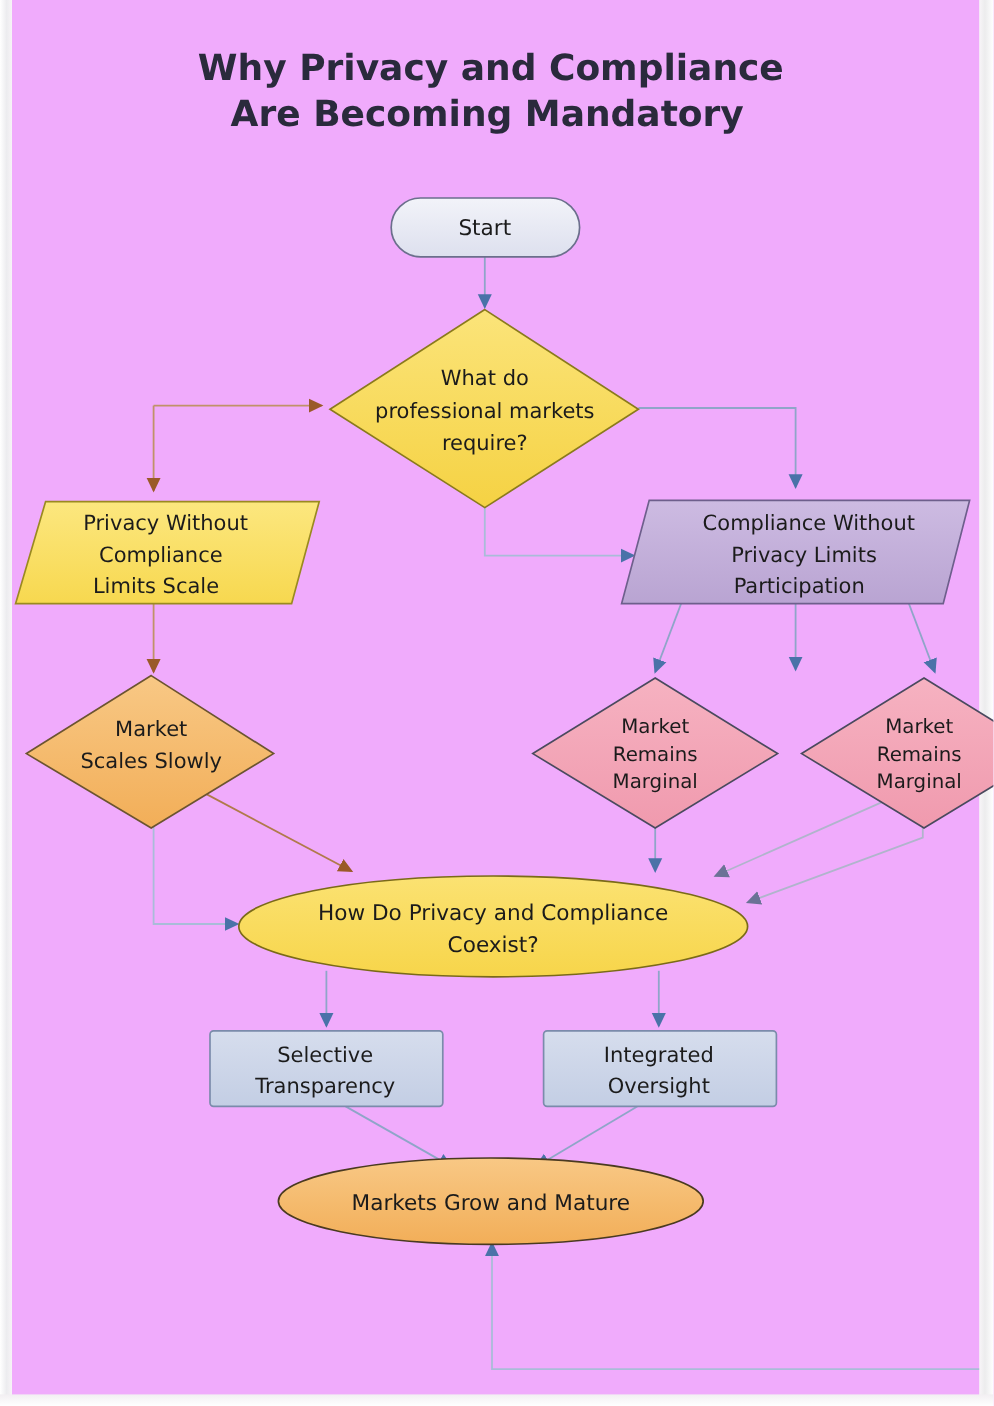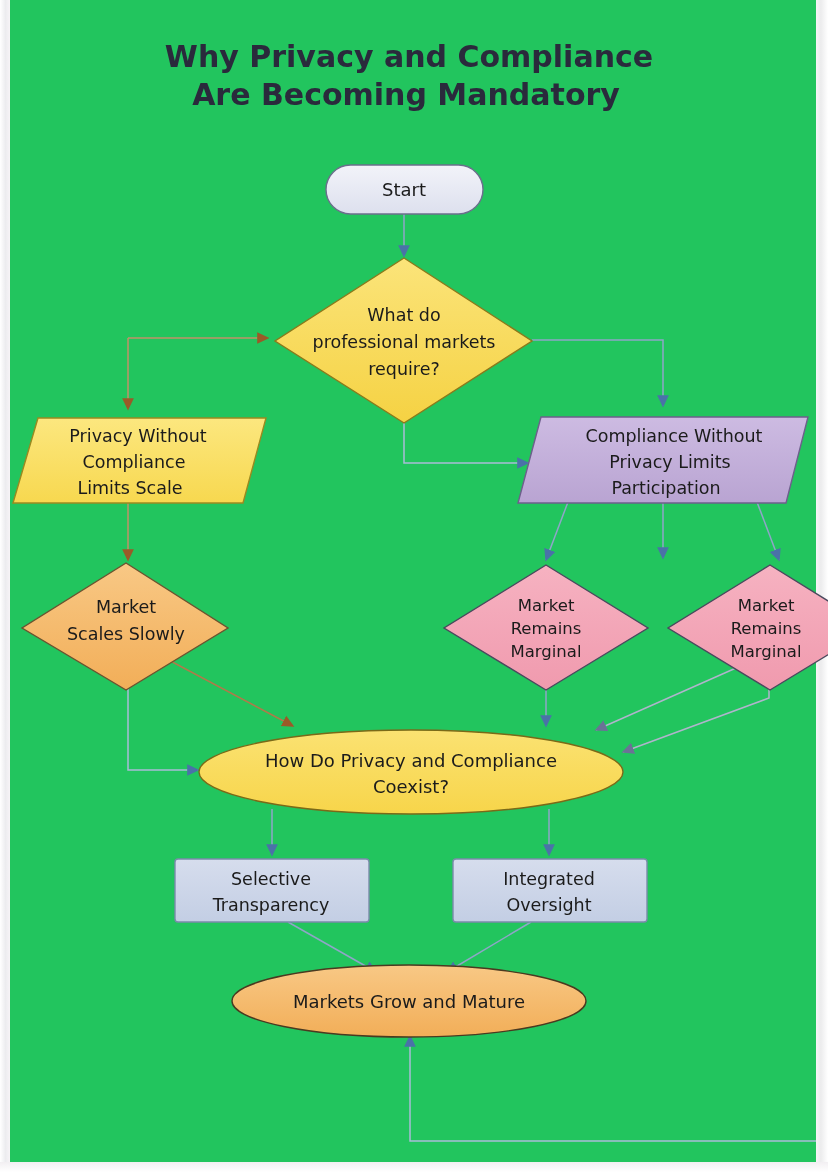--- a/index.html
+++ b/index.html
@@ -1,20 +1,20 @@
 <!DOCTYPE html>
 <html><head>
 <meta charset="utf-8">
 <title>Flowchart</title>
 <style>
   html,body{margin:0;padding:0;background:#ffffff;}
   body{width:828px;height:1172px;overflow:hidden;
        font-family:"DejaVu Sans","Liberation Sans",sans-serif;}
   #canvas{position:relative;width:828px;height:1172px;
-          background:#22c55e;
+          background:#f0abfc;
           box-sizing:border-box;}
   
   #edge-left{position:absolute;left:0;top:0;width:10px;height:1172px;
              background:linear-gradient(to right,#ffffff 0%,#ececef 55%,#f7f4f7 100%);
              pointer-events:none;}
   #edge-right{position:absolute;right:0;top:0;width:12px;height:1172px;
              background:linear-gradient(to left,#ffffff 0%,#ececed 60%,#f8f5f8 100%);
              pointer-events:none;}
   #edge-bottom{position:absolute;left:0;bottom:0;width:828px;height:10px;
              background:linear-gradient(to top,#ffffff 0%,#f2eff2 100%);

